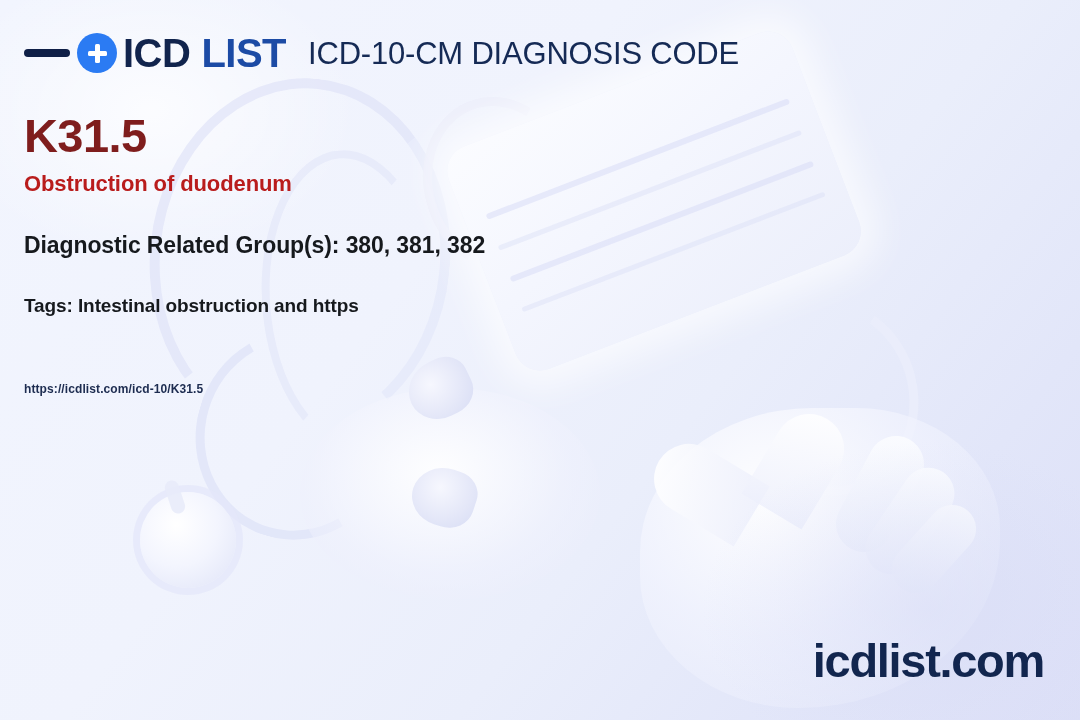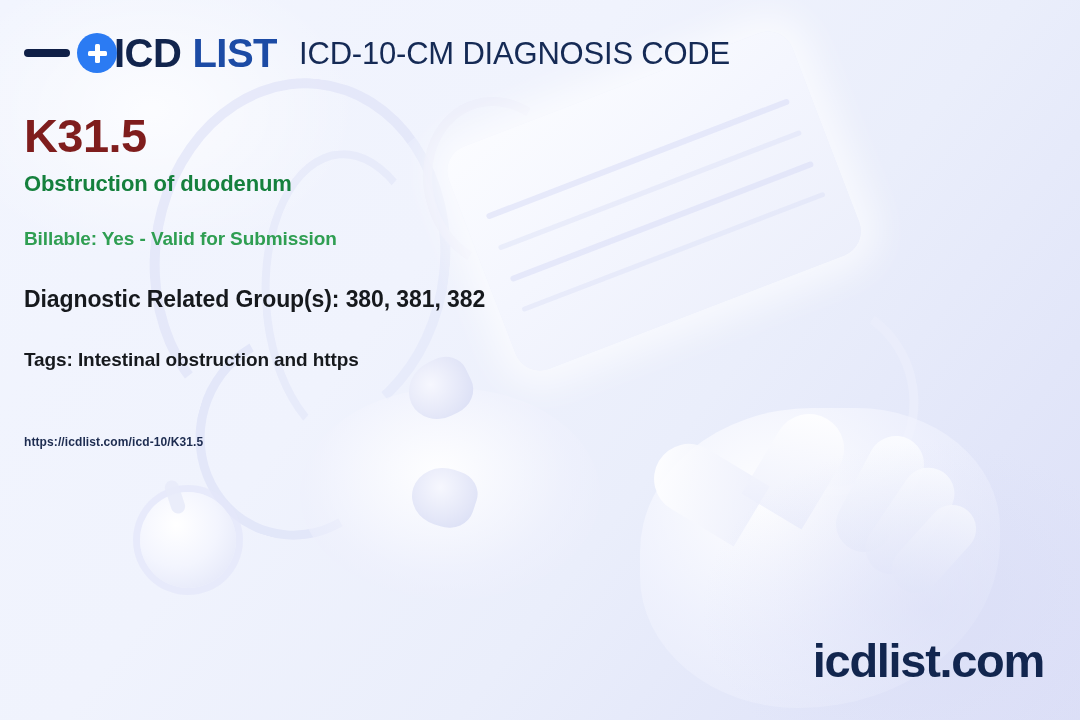--- a/index.html
+++ b/index.html
@@ -147,36 +147,36 @@
     width:40px; height:40px; border-radius:50%;
     background:#2b7bf3; position:relative; margin-right:-3px;
     display:flex; align-items:center; justify-content:center;
   }
   .logo-circle .plus-h, .logo-circle .plus-v { position:absolute; background:#fff; border-radius:1.5px; }
   .logo-circle .plus-h { width:19px; height:5px; }
   .logo-circle .plus-v { width:5px; height:19px; }
   .logo-word {
     font-size:40px; font-weight:bold; letter-spacing:-0.5px; line-height:1;
   }
-  .logo-word .icd  { color:#11244d; }
+  .logo-word .icd  { color:#11244d;margin-left:9px; }
   .logo-word .list { color:#1c4ba5;margin-left:11px; }
 
   #header-title {
     font-size:31px; font-weight:normal; color:#152a55;
     letter-spacing:-0.2px; line-height:1; white-space:nowrap;
   }
 
   
   #main { position:absolute; left:24px; top:110px; width:640px; }
   #code {
     font-size:47px; font-weight:bold; color:#7f1d1d;
     letter-spacing:-0.6px; line-height:1.1;
   }
   #description {
-    font-size:22px; font-weight:bold; color:#15803d;
+    font-size:22px; font-weight:bold; color:#b91c1c;
     letter-spacing:-0.1px; margin-top:8px; line-height:1.25;
   }
   #billable {
     font-size:19px; font-weight:bold; color:#2f9e52;
     letter-spacing:-0.1px; margin-top:31px; line-height:1.2;
   }
   #drg {
     font-size:23px; font-weight:bold; color:#16191d;
     letter-spacing:-0.1px; margin-top:35px; line-height:1.2;
   }
@@ -238,20 +238,19 @@
       </span>
       <span class="logo-word"><span class="icd">ICD</span><span class="list">LIST</span></span>
     </div>
 
     <div id="header-title">ICD-10-CM DIAGNOSIS CODE</div>
   </div>
 
   <div id="main">
     <div id="code">K31.5</div>
     <div id="description">Obstruction of duodenum</div>
-    <div id="billable">Billable: Yes - Valid for Submission</div>
     <div id="drg">Diagnostic Related Group(s): 380, 381, 382</div>
     <div id="tags">Tags: Intestinal obstruction and https</div>
     <div id="url">https://icdlist.com/icd-10/K31.5</div>
   </div>
 
   <div id="footer-brand">icdlist.com</div>
 </div>
 
 </body></html>

